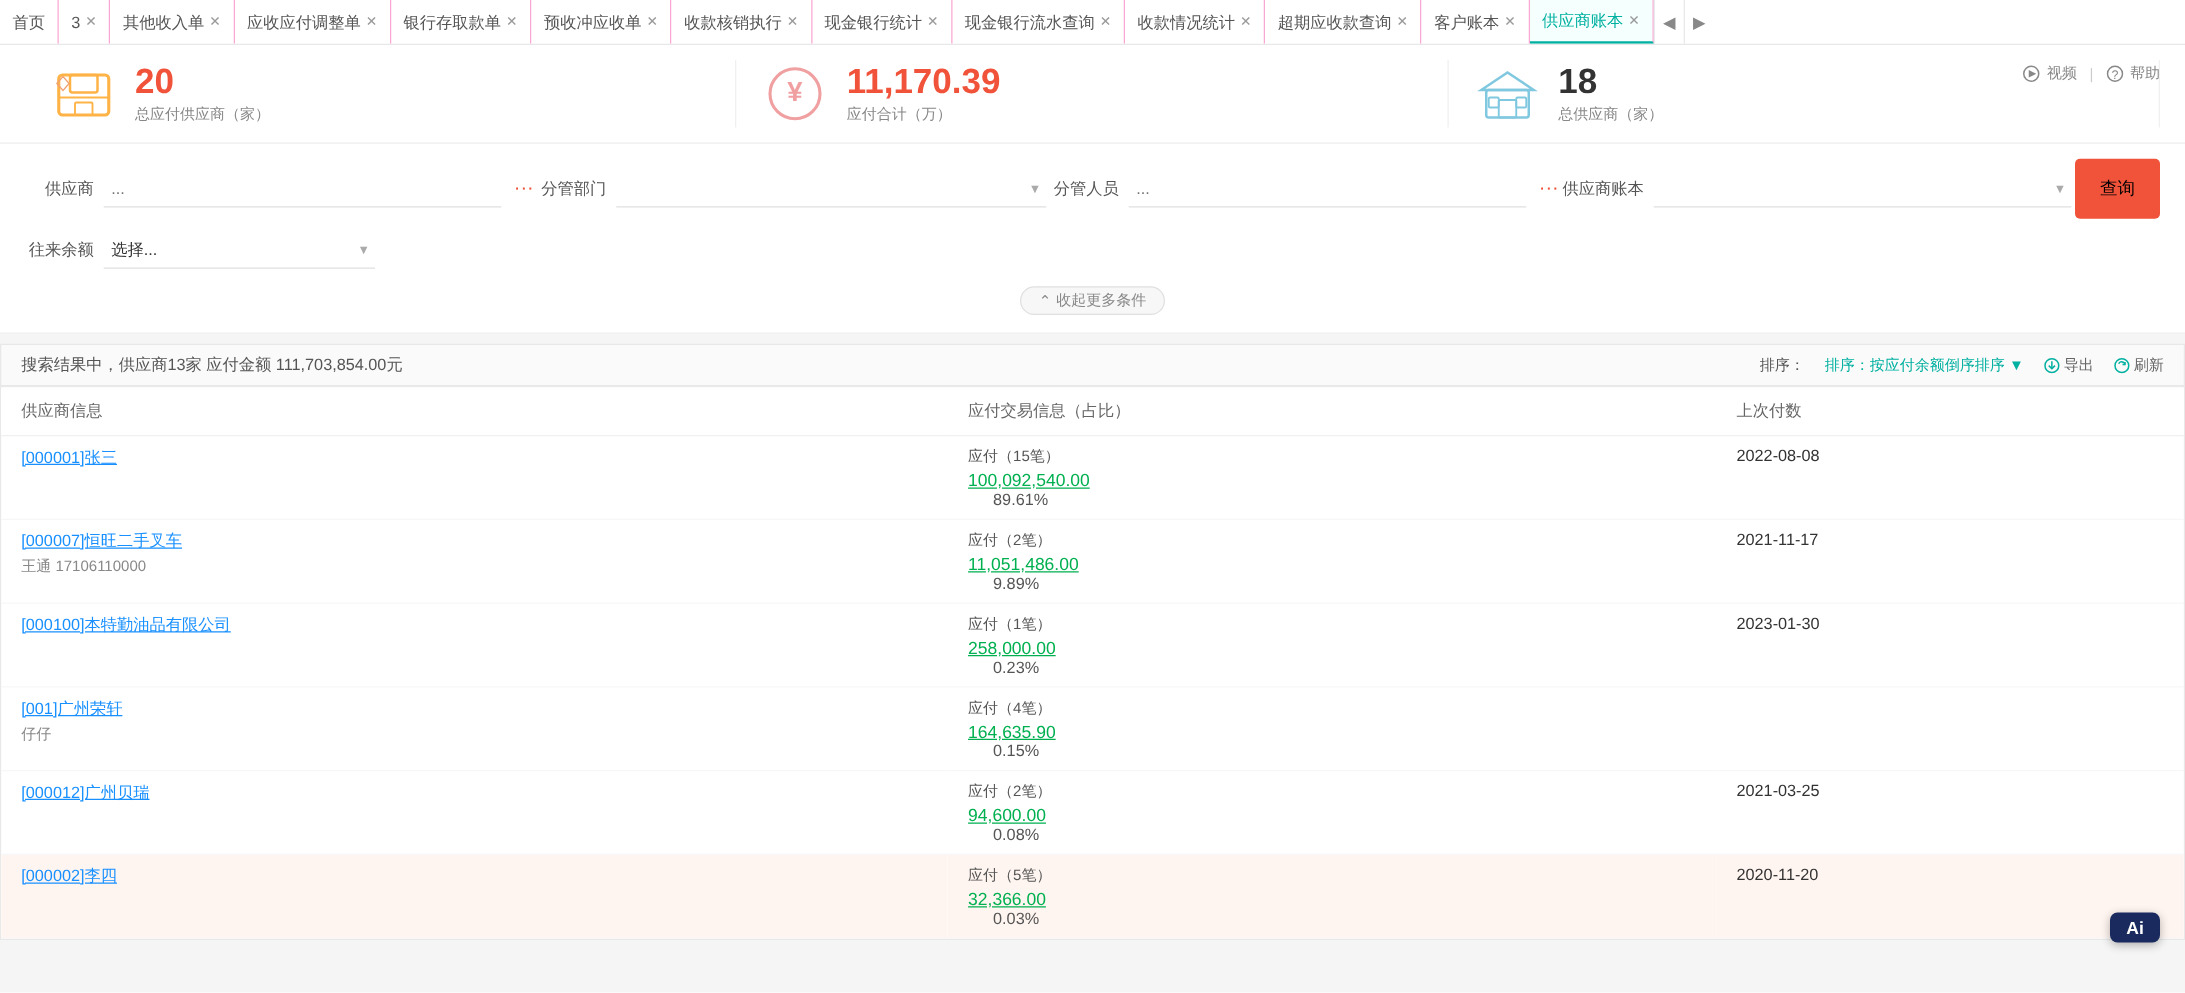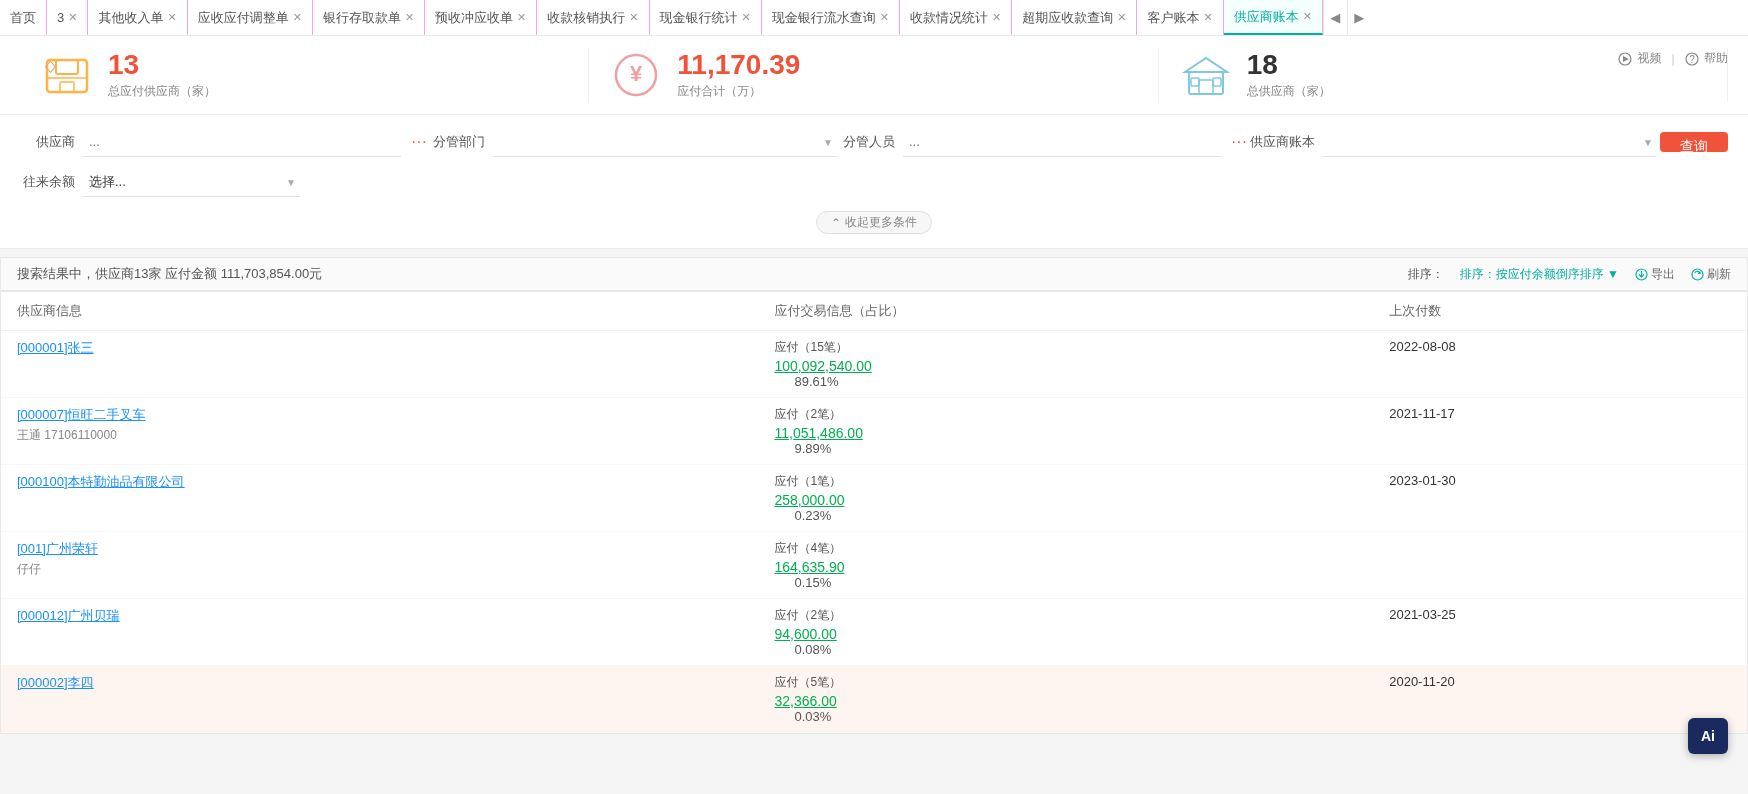--- a/index.html
+++ b/index.html
@@ -131,27 +131,27 @@
     .filter-select-wrap {
       flex: 1;
       position: relative;
       display: flex;
       align-items: center;
     }
     .filter-select-wrap .arrow { position: absolute; right: 4px; color: #aaa; font-size: 10px; pointer-events: none; }
     .filter-dots { color: #f0523a; font-size: 16px; cursor: pointer; margin-left: 2px; }
     .btn-query {
       background: #f0523a;
-      color: #ffffff;
+      color: #000000;
       border: none;
       border-radius: 4px;
       padding: 6px 20px;
       font-size: 14px;
       cursor: pointer;
-      height: 20px;
+      height: 48px;
       margin-left: auto;
     }
 
     .collapse-bar {
       text-align: center;
       padding: 4px 0 6px;
     }
     .collapse-btn {
       display: inline-flex;
       align-items: center;
@@ -294,21 +294,21 @@
       <svg width="50" height="50" viewBox="0 0 50 50">
         <rect x="5" y="10" width="40" height="32" rx="3" fill="none" stroke="#ffb347" stroke-width="2.5"></rect>
         <rect x="14" y="10" width="22" height="14" rx="2" fill="none" stroke="#ffb347" stroke-width="2"></rect>
         <line x1="5" y1="28" x2="45" y2="28" stroke="#ffb347" stroke-width="1.5"></line>
         <rect x="18" y="32" width="14" height="10" rx="1" fill="none" stroke="#ffb347" stroke-width="1.5"></rect>
 
         <polygon points="7,22 14,14 21,22 14,30" fill="none" stroke="#f0a070" stroke-width="1.5" transform="scale(0.7) translate(-2,2)"></polygon>
       </svg>
     </div>
     <div class="summary-text">
-      <div class="summary-number">13</div>
+      <div class="summary-number">20</div>
       <div class="summary-label">总应付供应商（家）</div>
     </div>
   </div>
 
   <div class="summary-item">
     <div class="summary-icon">
       <svg width="50" height="50" viewBox="0 0 50 50">
         <circle cx="25" cy="25" r="20" fill="none" stroke="#f0a0a0" stroke-width="2.5"></circle>
         <text x="25" y="31" text-anchor="middle" font-size="22" fill="#f0a0a0" font-weight="bold">¥</text>
       </svg>
@@ -476,15 +476,15 @@
         </tr>
         <tr class="row-highlight">
           <td><a class="supplier-link">[000002]李四</a></td>
           <td><span class="tx-label">应付（5笔）</span><div><span class="amount-value tx-amount">32,366.00</span><span class="tx-percent">0.03%</span></div></td>
           <td>2020-11-20</td>
         </tr>
       </tbody>
   </table>
 </div>
 
-<div style="position:fixed;bottom:40px;right:20px;background:#1a2a5e;color:#fff;width:40px;height:36px;border-radius:6px;display:flex;align-items:center;justify-content:center;font-size:14px;font-weight:bold;cursor:pointer;box-shadow:0 2px 8px rgba(0,0,0,0.3);">
+<div style="position:fixed;bottom:40px;right:20px;background:#1a2a5e;color:#fff;width:40px;height:24px;border-radius:6px;display:flex;align-items:center;justify-content:center;font-size:14px;font-weight:bold;cursor:pointer;box-shadow:0 2px 8px rgba(0,0,0,0.3);">
   <span>Ai</span>
 </div>
 
 </body></html>

